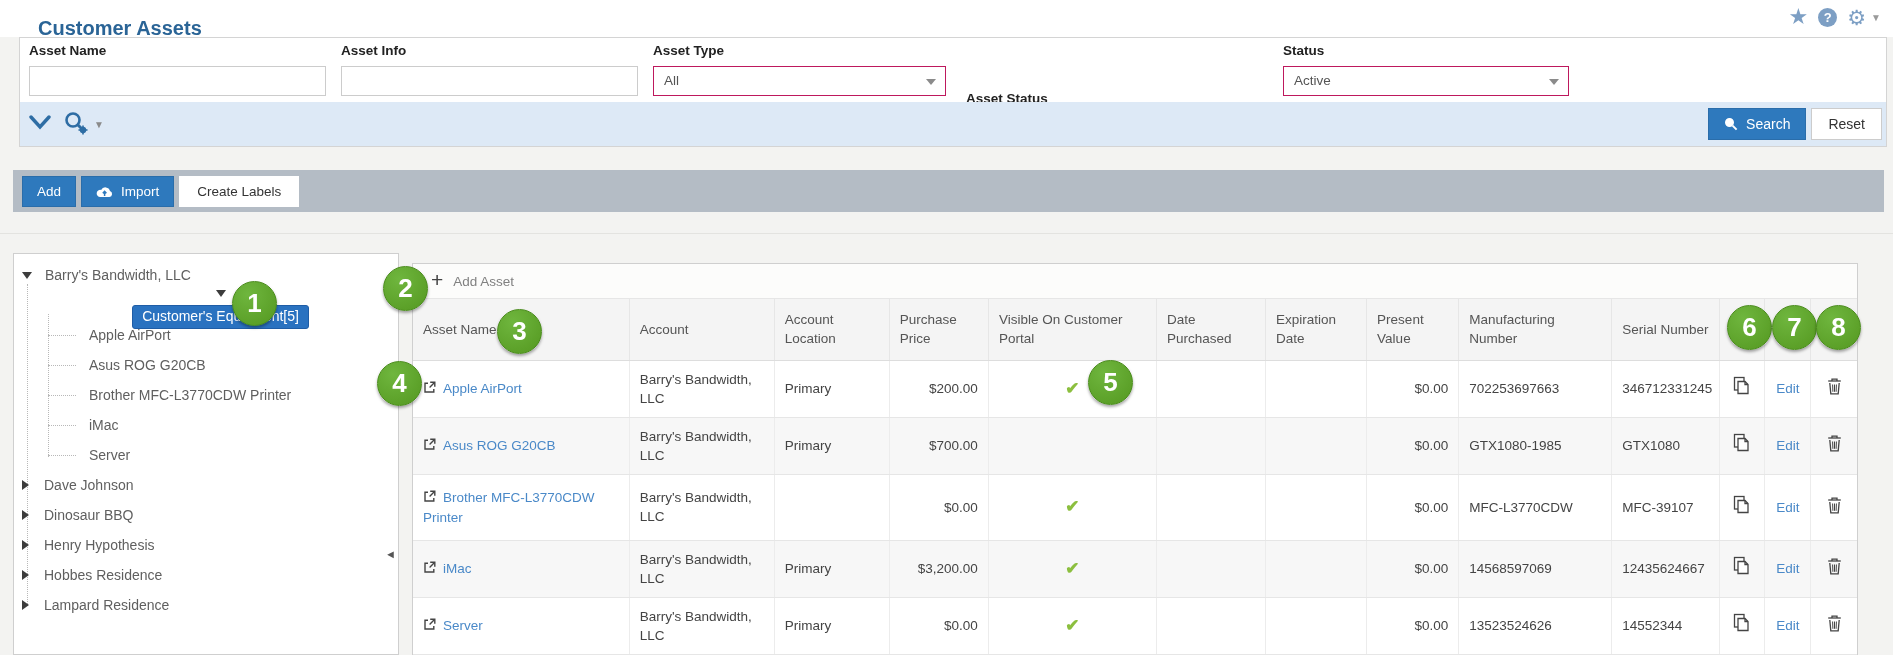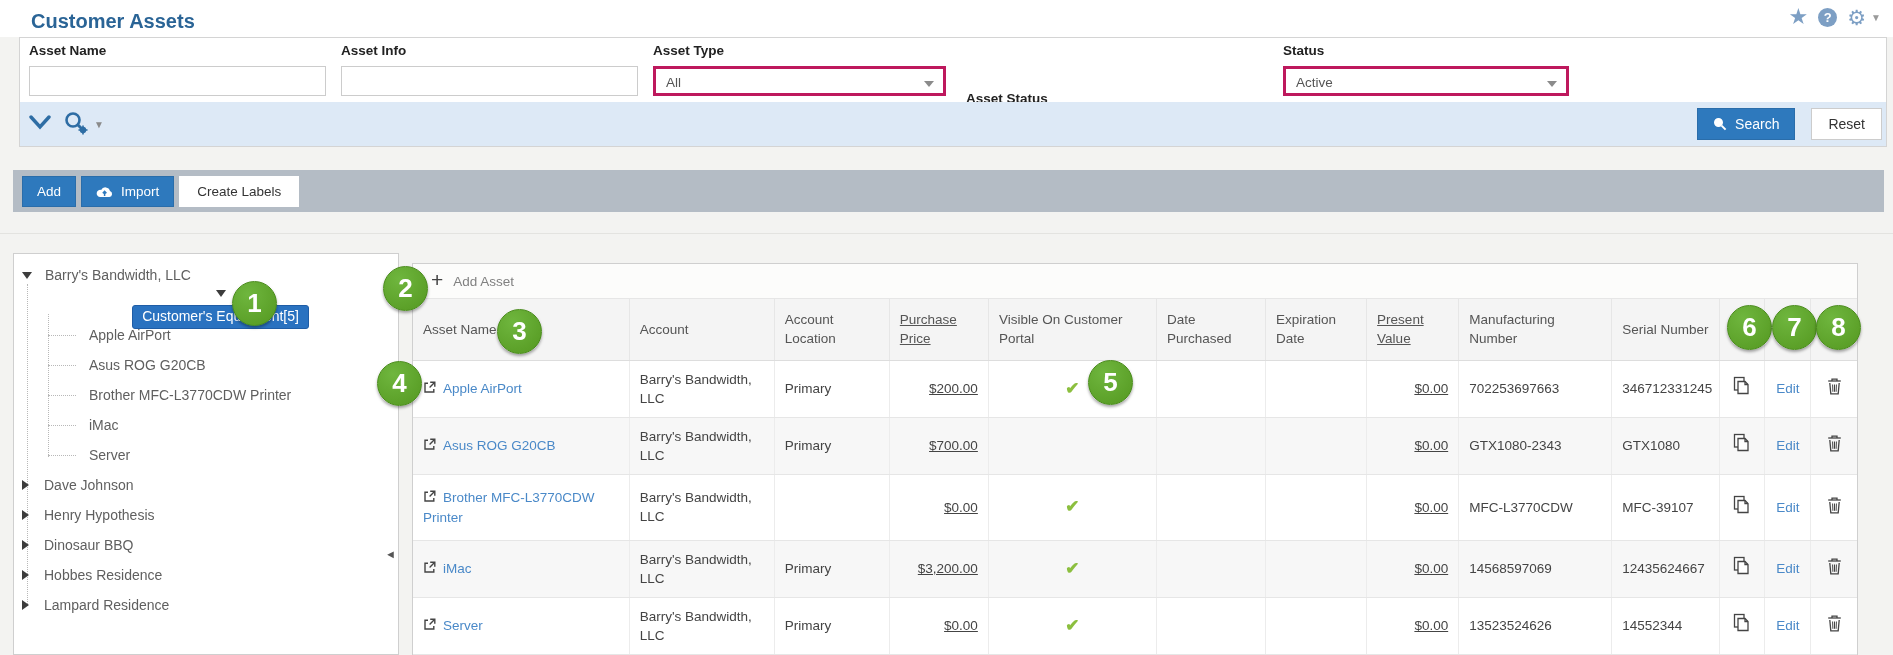--- a/index.html
+++ b/index.html
@@ -5,50 +5,50 @@
   * { box-sizing: border-box; }
   html,body { margin:0; padding:0; }
   body {
     position:relative; width:1893px; height:655px; overflow:hidden;
     background:#f3f3f1; font-family:"Liberation Sans", sans-serif;
     font-size:13.5px; color:#333;
   }
 
   
   .page-header { position:absolute; left:0; top:0; right:0; height:37px; background:#fff; }
-  .page-title { position:absolute; left:27px; top:6px; margin:4px; font-size:20px; font-weight:bold; color:#2a6496; }
+  .page-title { position:absolute; left:27px; top:6px; margin:11px; font-size:20px; font-weight:bold; color:#2a6496; }
   .header-icons { position:absolute; right:12px; top:6px; display:flex; align-items:center; gap:10px; color:#7d9fc4; }
   .hi-star { font-size:22px; line-height:1; }
   .help-circle { width:19px; height:19px; border-radius:50%; background:#7d9fc4; color:#fff;
     font-weight:bold; font-size:13px; display:flex; align-items:center; justify-content:center; }
   .hi-gear { font-size:21px; line-height:1; }
   .hi-caret { color:#9a9a9a; font-size:10px; margin-left:-5px; }
 
   
   .filter-panel { position:absolute; left:19px; top:37px; width:1868px; height:110px;
     background:#fff; border:1px solid #d4d4d4; }
   .field { position:absolute; top:5px; }
   .field label { display:block; font-weight:bold; color:#222; margin-bottom:8px; }
   .field input { width:100%; height:30px; border:1px solid #ccc; padding:0 8px; font:inherit; color:#555; outline:none; }
-  .select { width:100%; height:30px; border:3px solid #be185d; background:#fff; position:relative;
+  .select { width:100%; height:30px; border:1px solid #be185d; background:#fff; position:relative;
     padding:6px 26px 0 10px; color:#555; cursor:default; }
   .dd { position:absolute; right:9px; top:12px; width:0; height:0;
     border-left:5px solid transparent; border-right:5px solid transparent; border-top:6px solid #8b8b8b; }
   .f1 { left:9px;    width:297px; }
   .f2 { left:321px;  width:297px; }
   .f3 { left:633px;  width:293px; }
   .f4 { left:946px;  width:288px;margin-top:48px; }
   .f5 { left:1263px; width:286px; }
 
   .search-bar { position:absolute; left:0; right:0; bottom:0; height:44px; background:#dde9f6;
     display:flex; align-items:center; padding:0 4px 0 9px; }
   .chevron-icon { margin-right:12px; }
   .sg-icon { margin-right:4px; }
   .small-caret { color:#8a8a8a; font-size:10px; }
-  .bar-btns { margin-left:auto; display:flex; gap:16px;justify-content:space-between; }
+  .bar-btns { margin-left:auto; display:flex; gap:5px;justify-content:space-between; }
   .btn-search { height:32px; background:#2e79bd; border:1px solid #2a6daa; color:#fff;
     display:flex; align-items:center; gap:8px; padding:0 15px; font-size:14px; cursor:pointer; }
   .btn-reset { height:32px; background:#fff; border:1px solid #ccc; color:#333;
     display:flex; align-items:center; padding:12px 16px; font-size:14px; cursor:pointer; }
 
   
   .button-bar { position:absolute; left:13px; right:9px; top:170px; height:42px; background:#b4bcc5;
     display:flex; align-items:center; gap:5px; padding-left:9px; }
   .btn-blue { height:31px; background:#2e79bd; border:1px solid #2a6daa; color:#fff;
     display:flex; align-items:center; gap:8px; padding:0 14px; font-size:13.5px; cursor:pointer; }
@@ -86,21 +86,21 @@
 
   table.assets { width:100%; border-collapse:collapse; table-layout:fixed; font-size:13.5px; }
   .assets th { background:#f4f4f4; color:#555; font-weight:normal; text-align:left;
     padding:11px 10px; line-height:19px; height:61px; border-right:1px solid #e6e6e6; border-bottom:1px solid #ddd;
     vertical-align:middle; }
   .assets td { padding:8px 10px; line-height:19px; height:57px; color:#444;
     border-right:1px solid #ececec; border-bottom:1px solid #e6e6e6; vertical-align:middle; overflow:hidden; }
   .assets th:last-child, .assets td:last-child { border-right:none; }
   tr.alt td { background:#f7f7f7; }
   tr.tall td { height:66px; }
-  .num { text-align:right;text-decoration:underline; }
+  .num { text-align:right; }
   .ctr { text-align:center; }
   .check { color:#8cbf3f; font-size:17px; font-weight:bold; }
   a.asset-link, a.edit-link { color:#4a89c8; text-decoration:none; cursor:pointer; }
   .ext-icon { margin-right:7px; vertical-align:-1px; display:inline-block; }
   .act-icon { cursor:pointer; display:inline-block; vertical-align:middle; }
 
   
   .badge { position:absolute; width:45px; height:45px; border-radius:50%;
     background:radial-gradient(circle at 35% 28%, #6fb63e, #549820);
     border:1px solid #4a8c1c; box-shadow:0 2px 3px rgba(0,0,0,.35);
@@ -234,25 +234,25 @@
       </li>
     <li class="t-asset">
         <span>Server</span>
       </li>
     <li class="t-account">
       <span class="exp-closed"></span>
       <span>Dave Johnson</span>
     </li>
     <li class="t-account">
       <span class="exp-closed"></span>
-      <span>Henry Hypothesis</span>
+      <span>Dinosaur BBQ</span>
     </li>
     <li class="t-account">
       <span class="exp-closed"></span>
-      <span>Dinosaur BBQ</span>
+      <span>Henry Hypothesis</span>
     </li>
     <li class="t-account">
       <span class="exp-closed"></span>
       <span>Hobbes Residence</span>
     </li>
     <li class="t-account">
       <span class="exp-closed"></span>
       <span>Lampard Residence</span>
     </li>
   </ul>
@@ -337,21 +337,21 @@
                 <path d="M7.2 1.2 H11.8 V5.8" fill="none" stroke="#444" stroke-width="1.4"></path>
                 <line x1="11.5" y1="1.5" x2="6.6" y2="6.4" stroke="#444" stroke-width="1.4"></line>
               </svg></span><a class="asset-link">Asus ROG G20CB</a></td>
         <td>Barry's Bandwidth, LLC</td>
         <td>Primary</td>
         <td class="num">$700.00</td>
         <td class="ctr"><span class="check"></span></td>
         <td></td>
         <td></td>
         <td class="num">$0.00</td>
-        <td>GTX1080-2343</td>
+        <td>GTX1080-1985</td>
         <td>GTX1080</td>
         <td class="ctr"><span class="act-icon"><svg width="18" height="20" viewBox="0 0 18 20">
                 <rect x="1.5" y="1.5" width="9.5" height="12.5" fill="#fff" stroke="#444" stroke-width="1.3"></rect>
                 <path d="M5 5.5 h7 l3 3 v9 h-10 z" fill="#fff" stroke="#444" stroke-width="1.3"></path>
                 <path d="M12 5.5 v3 h3" fill="none" stroke="#444" stroke-width="1.3"></path>
               </svg></span></td>
         <td class="ctr"><a class="edit-link">Edit</a></td>
         <td class="ctr"><span class="act-icon"><svg width="15" height="18" viewBox="0 0 15 18">
                 <line x1="1.2" y1="4" x2="13.8" y2="4" stroke="#444" stroke-width="1.3"></line>
                 <path d="M5 4 V2.2 H10 V4" fill="none" stroke="#444" stroke-width="1.3"></path>

